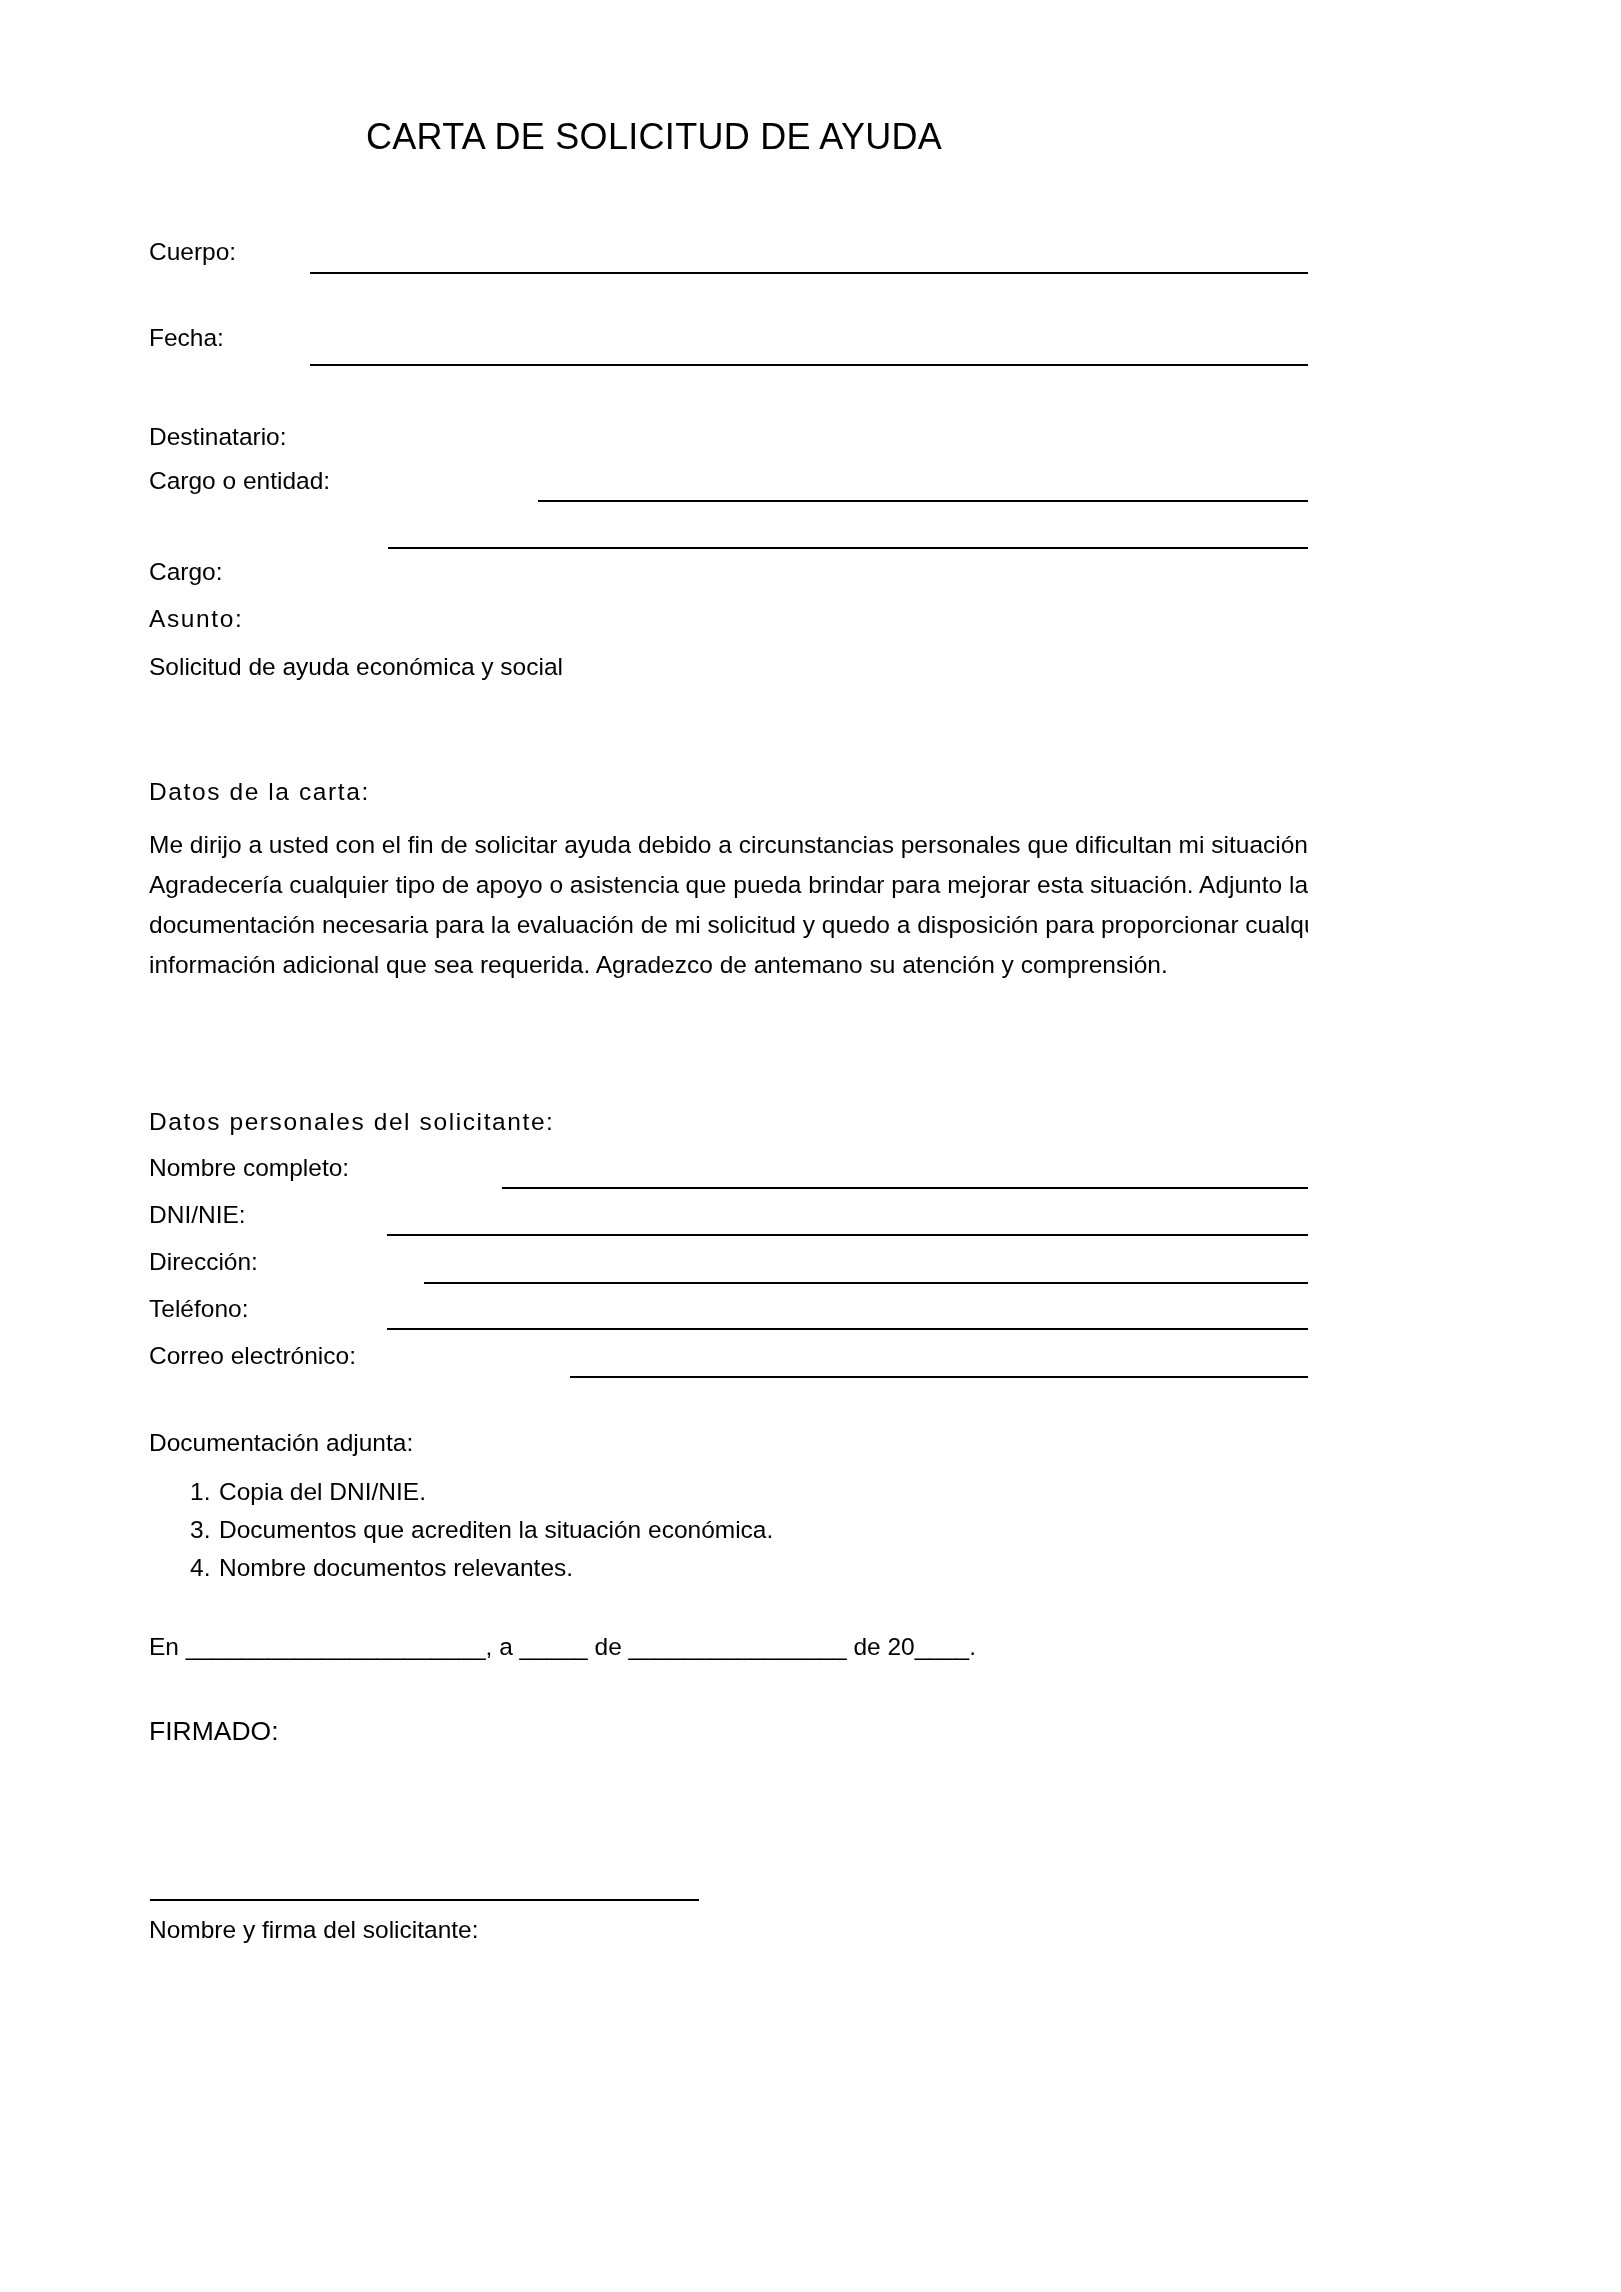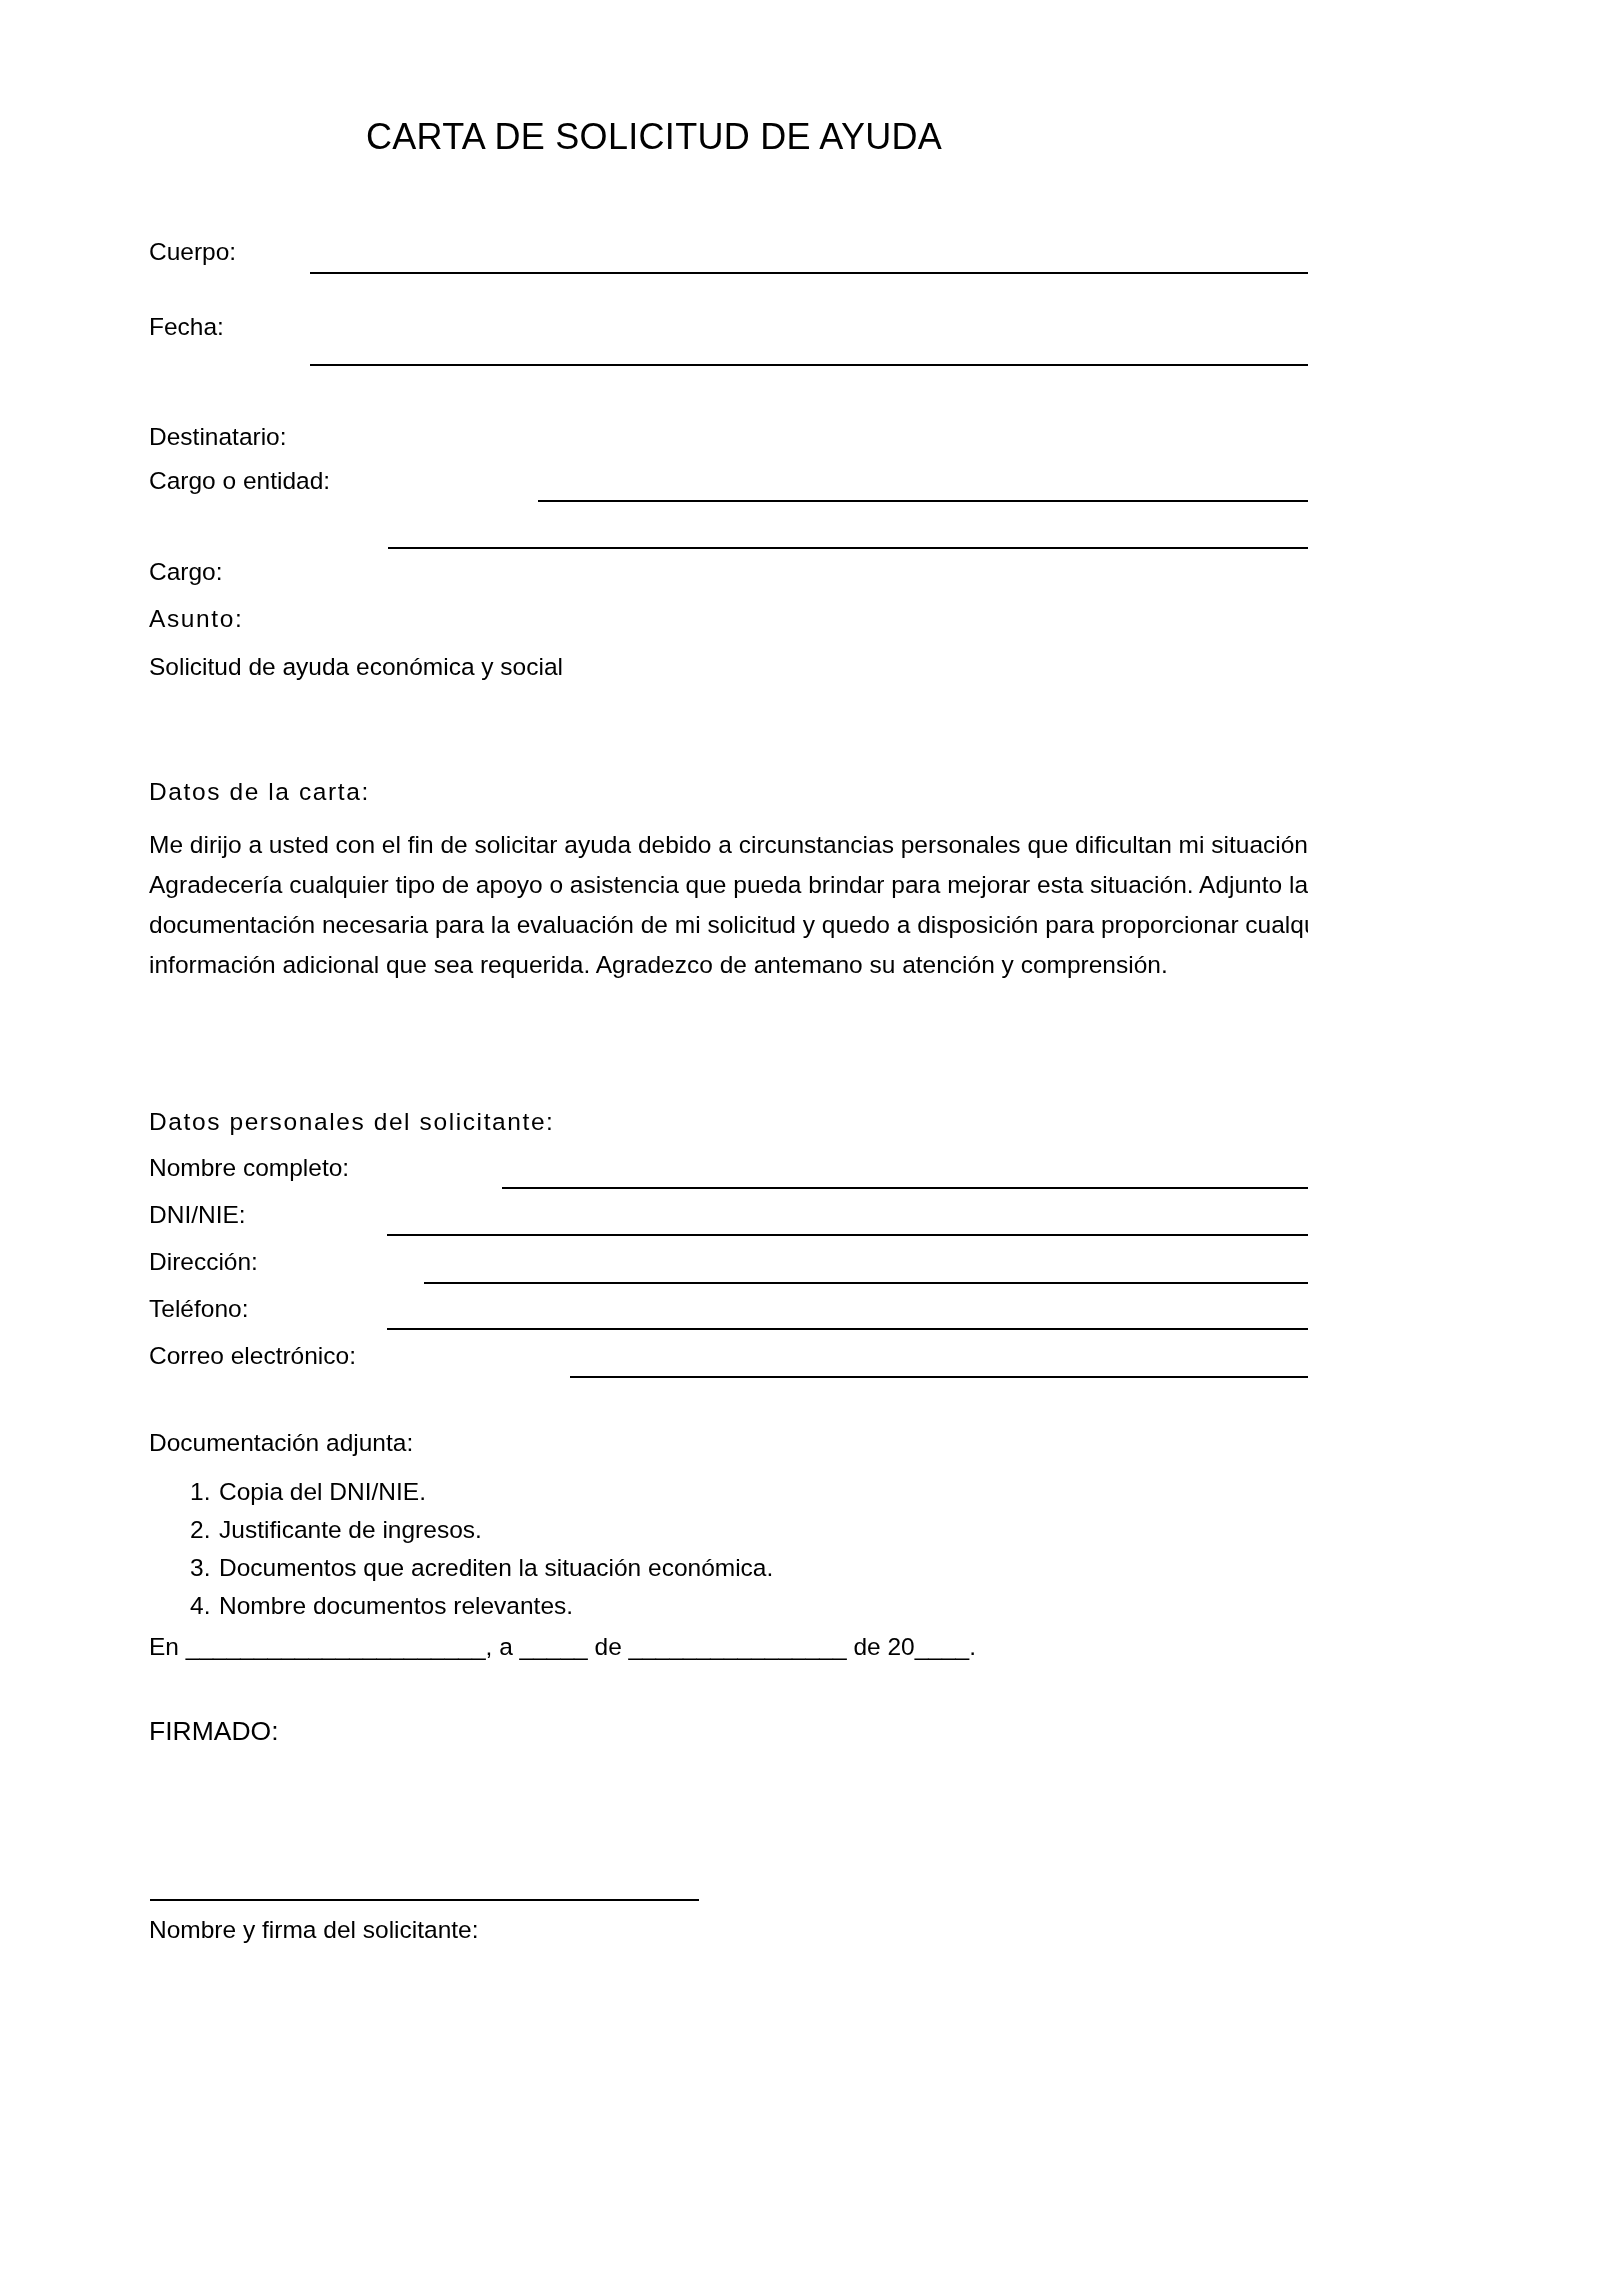--- a/index.html
+++ b/index.html
@@ -79,21 +79,21 @@
 </head>
 <body>
 
 <div class="page">
 
   <div class="doc-title">CARTA DE SOLICITUD DE AYUDA</div>
 
   <div class="t" style="left:149px; top:235px;">Cuerpo:</div>
   <div class="rule" style="left:310px; top:272px; width:1157px;"></div>
 
-  <div class="t" style="left:149px; top:310px;">Fecha:</div>
+  <div class="t" style="left:149px; top:321px;">Fecha:</div>
   <div class="rule" style="left:310px; top:364px; width:1157px;"></div>
 
   <div class="t" style="left:149px; top:420px;">Destinatario:</div>
 
   <div class="t" style="left:149px; top:464px;">Cargo o entidad:</div>
   <div class="rule" style="left:538px; top:500px; width:928px;"></div>
 
   <div class="t" style="left:149px; top:511px;margin-top:44px;">Cargo:</div>
   <div class="rule" style="left:388px; top:547px; width:1078px;"></div>
 
@@ -120,23 +120,20 @@
   <div class="t" style="left:149px; top:1339px;">Correo electrónico:</div>
   <div class="rule" style="left:570px; top:1376px; width:896px;"></div>
 
   <div class="t" style="left:149px; top:1426px;">Documentación adjunta:</div>
 
   <ul class="doc-list">
     <li>
       <span class="num">1.</span><span>Copia del DNI/NIE.</span>
     </li>
     <li>
-      <span class="num">2.</span><span>Justificante de ingresos.</span>
-    </li>
-    <li>
       <span class="num">3.</span><span>Documentos que acrediten la situación económica.</span>
     </li>
     <li>
       <span class="num">4.</span><span>Nombre documentos relevantes.</span>
     </li>
   </ul>
 
   <div class="t" style="left:149px; top:1630px;"><span>En ______________________</span><span>, a _____ de ________________</span><span> de 20____.</span></div>
 
   <div class="t" style="left:149px; top:1715px; font-size:26.5px;">FIRMADO:</div>

